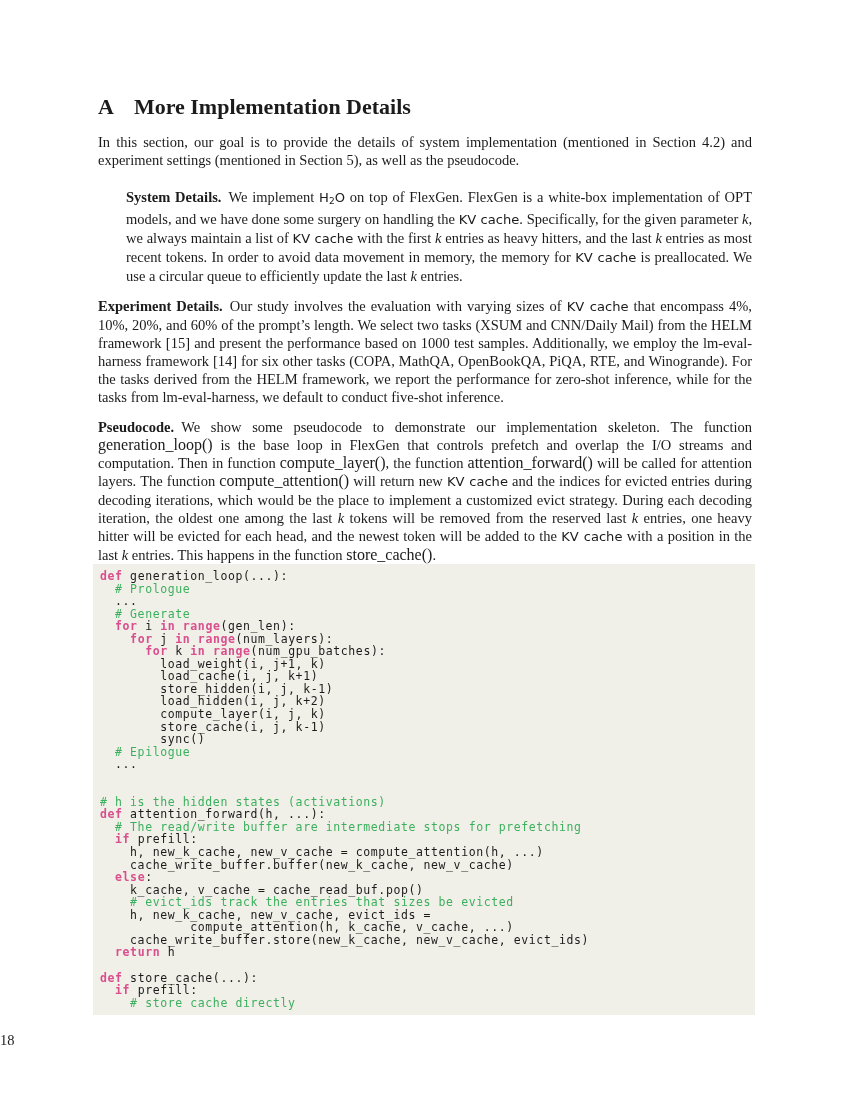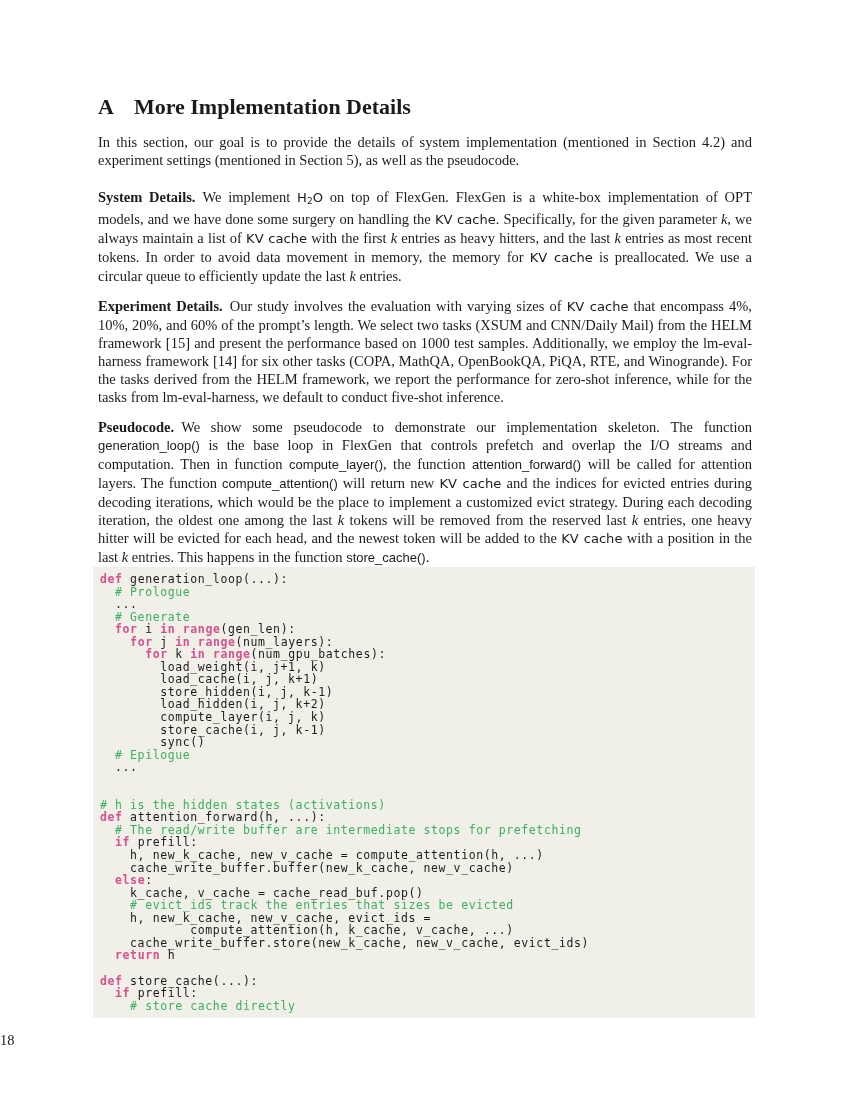--- a/index.html
+++ b/index.html
@@ -18,28 +18,28 @@
   }
   h1.section-heading{
     margin:0;padding:0;font-size:22px;line-height:24px;font-weight:bold;
     font-family:"Liberation Serif","DejaVu Serif",serif;
   }
   h1.section-heading .letter{margin-right:20px;}
   p.body-par{
     margin:0;text-align:justify;
   }
   p.intro{margin-top:14px;}
-  p.par-system{margin-top:19px;}
+  p.par-system{margin-top:19px;margin-left:28px;}
   p.par-experiment{margin-top:12px;}
   p.par-pseudocode{margin-top:12px;}
   
   .sg-pl{}
   .sg-b{font-weight:bold;margin-right:7px;}
   .sg-i{font-style:italic;font-family:"Liberation Serif","DejaVu Serif",serif;}
-  .sg-m{font-family:Liberation Sans, sans-serif;font-size:13px;}
+  .sg-m{font-family:Liberation Serif, serif;font-size:16px;}
   .sg-s{font-family:"DejaVu Sans","Liberation Sans",sans-serif;font-size:13.1px;}
   .sg-ssub{font-family:"DejaVu Sans","Liberation Sans",sans-serif;font-size:9px;vertical-align:-2px;}
   
   .codeblock{
     margin:0 -3px 0 -5px;
     background:var(--codebg);
     padding:6px 8px 6px 7px;
     font-family:"DejaVu Sans Mono","Liberation Mono",monospace;
     font-size:11.5px;line-height:12.55px;letter-spacing:0.6px;
     color:var(--ink);

